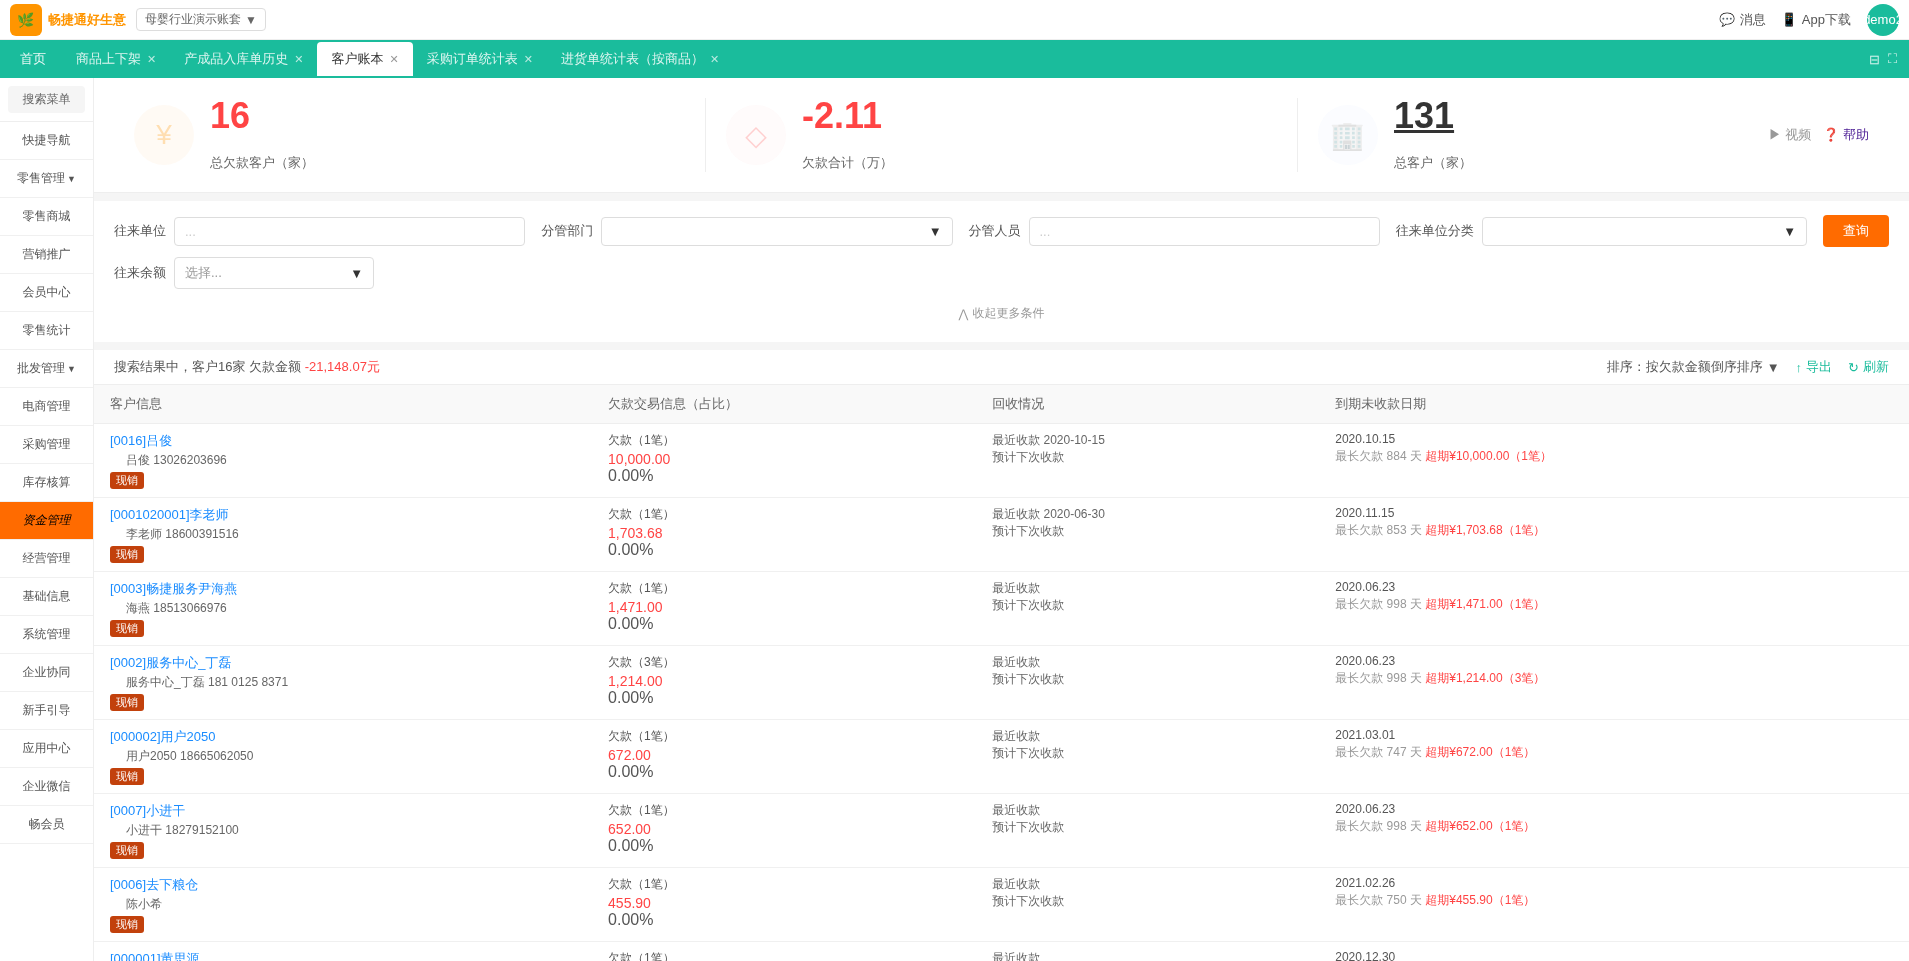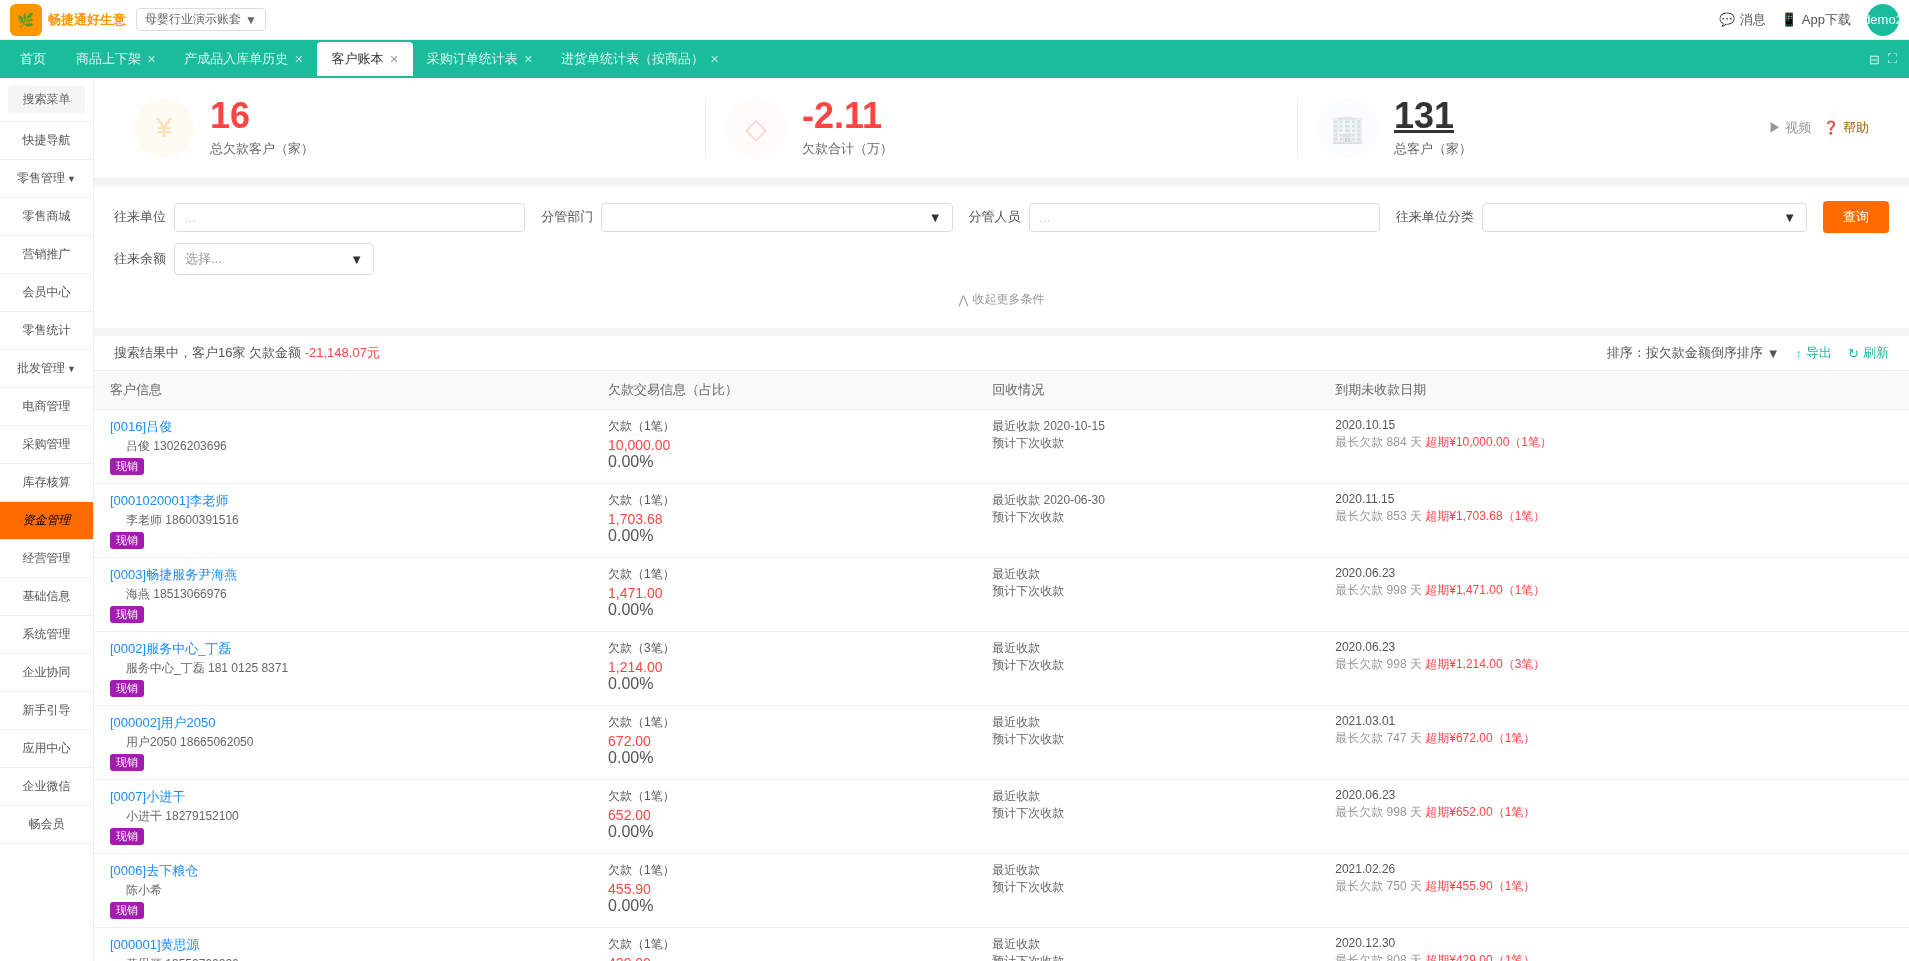--- a/index.html
+++ b/index.html
@@ -42,21 +42,21 @@
     
     .stats-row { display: flex; background: #fff; margin-bottom: 8px; padding: 20px; gap: 0; border-bottom: 1px solid #eee; }
     .stat-card { flex: 1; display: flex; align-items: center; gap: 16px; padding: 0 20px; border-right: 1px solid #eee; }
     .stat-card:last-child { border-right: none; }
     .stat-icon { width: 60px; height: 60px; border-radius: 50%; display: flex; align-items: center; justify-content: center; font-size: 28px; opacity: 0.3; }
     .stat-icon.orange { background: rgba(255, 149, 0, 0.15); color: #ff9500; }
     .stat-icon.pink { background: rgba(255, 100, 100, 0.1); color: #ff6464; }
     .stat-icon.blue { background: rgba(100, 150, 255, 0.1); color: #6496ff; }
     .stat-value { font-size: 36px; font-weight: bold; color: #ff4444; line-height: 1; }
     .stat-value.underline { text-decoration: underline; color: #333; }
-    .stat-label { font-size: 13px; color: #666; margin-top: 6px; }
+    .stat-label { font-size: 13px; color: #666; margin-top: 20px; }
     .stat-card-right { margin-left: auto; display: flex; align-items: center; gap: 12px; font-size: 13px; color: #666; }
 
     
     .filter-area { background: #fff; padding: 14px 20px; margin-bottom: 8px; }
     .filter-row { display: flex; align-items: center; gap: 16px; margin-bottom: 10px; }
     .filter-item { display: flex; align-items: center; gap: 8px; flex: 1; }
     .filter-label { font-size: 13px; color: #555; white-space: nowrap; }
     .filter-input { flex: 1; padding: 6px 10px; border: 1px solid #ddd; border-radius: 4px; font-size: 13px; display: flex; align-items: center; justify-content: space-between; cursor: pointer; background: #fff; }
     .filter-input.has-dots { color: #ccc; }
     .filter-btn-orange { background: #ff6b00; color: #fff; border: none; padding: 7px 20px; border-radius: 4px; font-size: 13px; cursor: pointer; white-space: nowrap; }
@@ -69,21 +69,21 @@
     .result-sort { display: flex; align-items: center; gap: 4px; font-size: 13px; color: #555; }
     .result-action { display: flex; align-items: center; gap: 4px; font-size: 13px; color: #1abc9c; cursor: pointer; }
 
     
     .data-table { width: 100%; background: #fff; border-collapse: collapse; }
     .data-table th { background: #f9f9f9; padding: 10px 16px; text-align: left; font-size: 13px; color: #666; font-weight: normal; border-bottom: 1px solid #eee; }
     .data-table td { padding: 8px 16px; border-bottom: 1px solid #f0f0f0; font-size: 13px; vertical-align: top; }
 
     .customer-name { color: #1a8cff; cursor: pointer; font-size: 13px; text-decoration: none; }
     .customer-phone { color: #666; font-size: 12px; margin-top: 2px; margin-left: 16px; }
-    .tag-green { background: #a21caf; color: #fff; font-size: 11px; padding: 1px 6px; border-radius: 3px; display: inline-block; margin-top: 3px; }
+    .tag-green { background: #c2410c; color: #fff; font-size: 11px; padding: 1px 6px; border-radius: 3px; display: inline-block; margin-top: 3px; }
 
     .debt-amount { color: #ff4444; font-size: 14px; font-weight: 500; }
     .debt-count { color: #555; font-size: 12px; margin-bottom: 2px; }
     .debt-pct { color: #555; font-size: 16px; }
 
     .recovery-latest { font-size: 12px; color: #666; }
     .recovery-next { font-size: 12px; color: #666; }
 
     .overdue-date { color: #555; font-size: 12px; }
     .overdue-info { font-size: 12px; color: #999; margin-top: 2px; }
@@ -244,21 +244,21 @@
           </div>
         </div>
         <div class="stat-card">
           <div class="stat-icon blue">🏢</div>
           <div style="flex:1">
             <div class="stat-value underline">131</div>
             <div class="stat-label">总客户（家）</div>
           </div>
           <div class="stat-card-right">
             <span style="cursor:pointer;color:#999;">▶ <span>视频</span></span>
-            <span style="cursor:pointer;color:#a16207;">❓ <span>帮助</span></span>
+            <span style="cursor:pointer;color:#4c1d95;">❓ <span>帮助</span></span>
           </div>
         </div>
       </div>
 
       <div class="filter-area">
         <div class="filter-row">
           <div class="filter-item">
             <span class="filter-label">往来单位</span>
             <div class="filter-input has-dots">
               <span>...</span>

